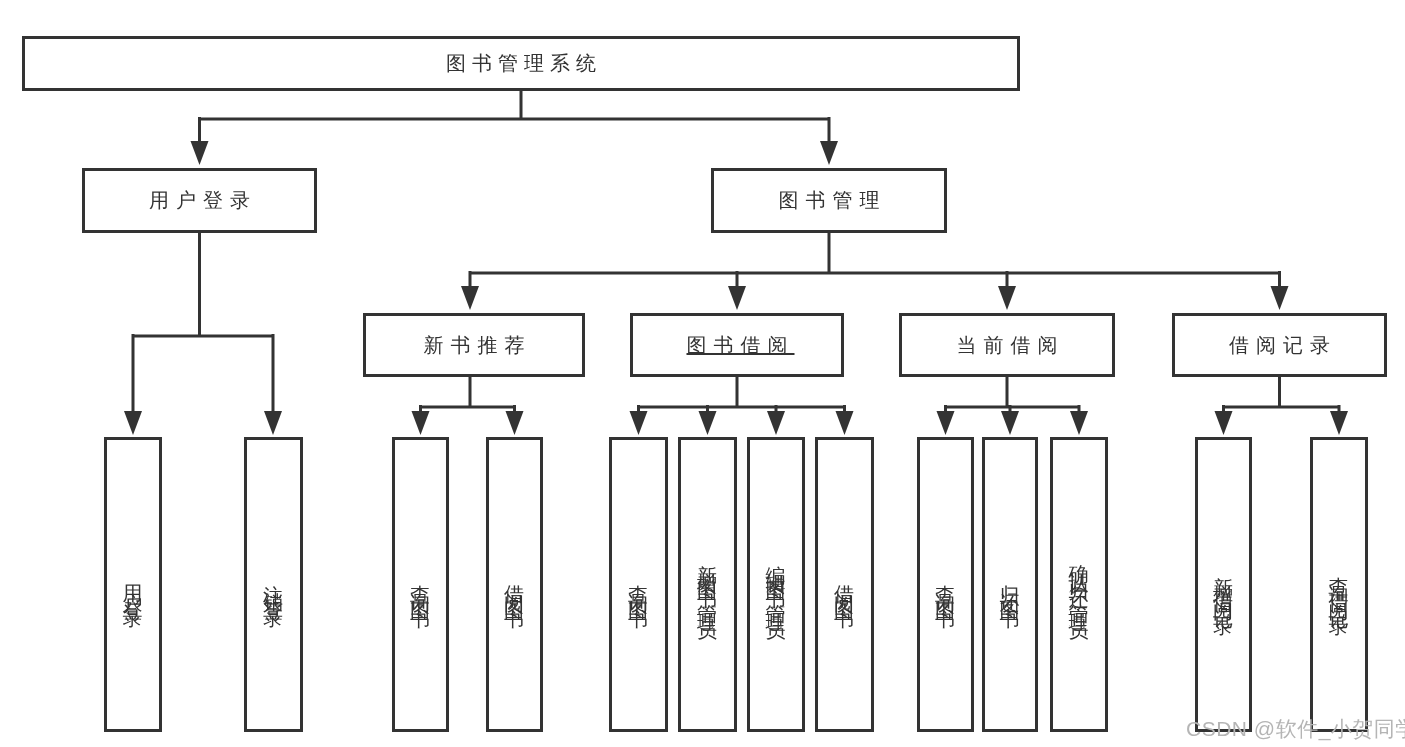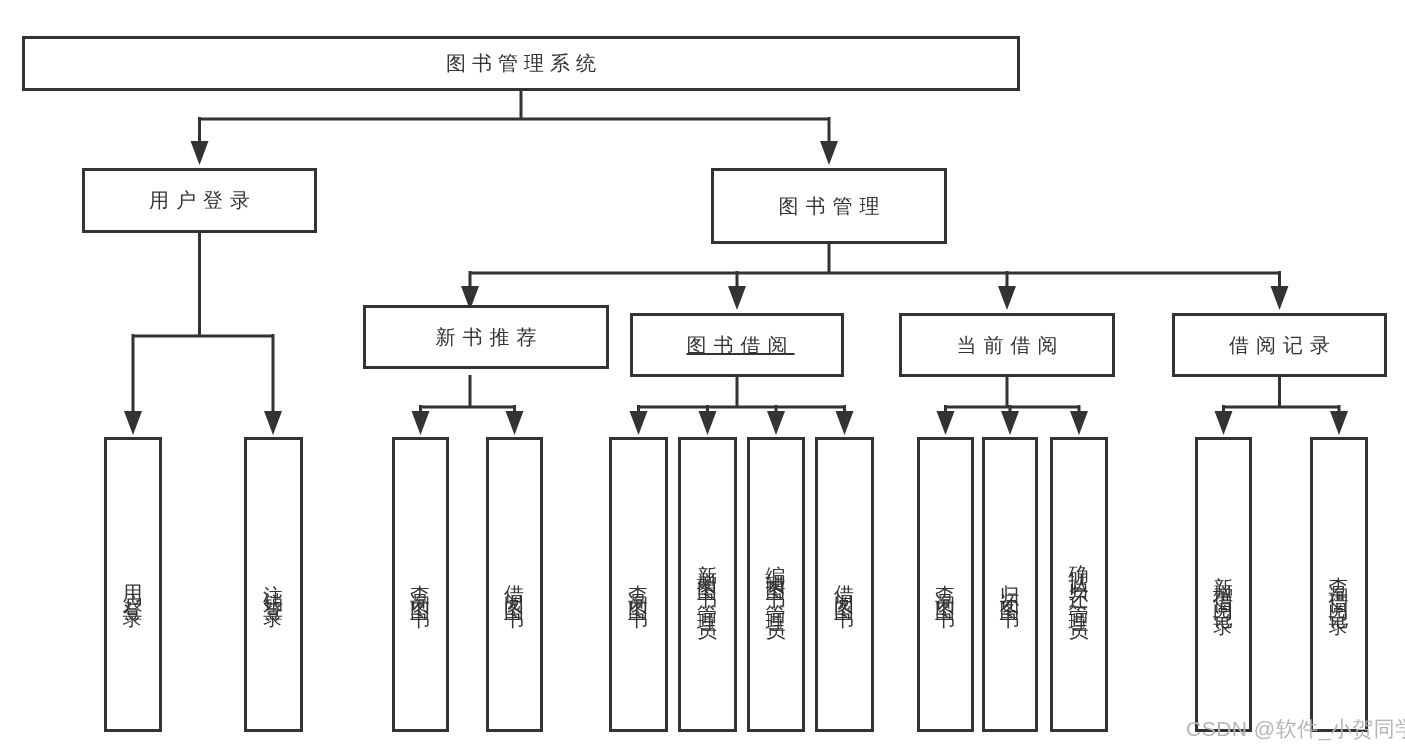--- a/index.html
+++ b/index.html
@@ -105,23 +105,23 @@
       <polygon points="1001,411 1019,411 1010,435"></polygon>
       <polygon points="1070,411 1088,411 1079,435"></polygon>
       <polygon points="1214.5,411 1232.5,411 1223.5,435"></polygon>
       <polygon points="1330,411 1348,411 1339,435"></polygon>
     </g>
   </svg>
 
   <div class="node h-node root-node" style="left:22px; top:12px; width:998px; height:55px;margin-top:24px;">图书管理系统</div>
 
   <div class="node h-node" style="left:82px; top:168px; width:235px; height:65px;">用户登录</div>
-  <div class="node h-node" style="left:711px; top:168px; width:236px; height:76px;">图书管理</div>
+  <div class="node h-node" style="left:711px; top:168px; width:236px; height:65px;">图书管理</div>
 
-  <div class="node h-node" style="left:363px; top:305px; width:246px; height:64px;">新书推荐</div>
+  <div class="node h-node" style="left:363px; top:313px; width:222px; height:64px;">新书推荐</div>
   <div class="node h-node" style="left:630px; top:313px; width:214px; height:64px;text-decoration:underline;">图书借阅</div>
   <div class="node h-node" style="left:899px; top:313px; width:216px; height:64px;">当前借阅</div>
   <div class="node h-node" style="left:1172px; top:313px; width:215px; height:64px;">借阅记录</div>
 
   <div class="node v-node" style="left:104px; top:437px; width:58px; height:295px;">用户登录</div>
   <div class="node v-node" style="left:244px; top:437px; width:59px; height:295px;">注销登录</div>
 
   <div class="node v-node" style="left:392px; top:437px; width:57px; height:295px;">查询图书</div>
   <div class="node v-node" style="left:486px; top:437px; width:57px; height:295px;">借阅图书</div>
 

